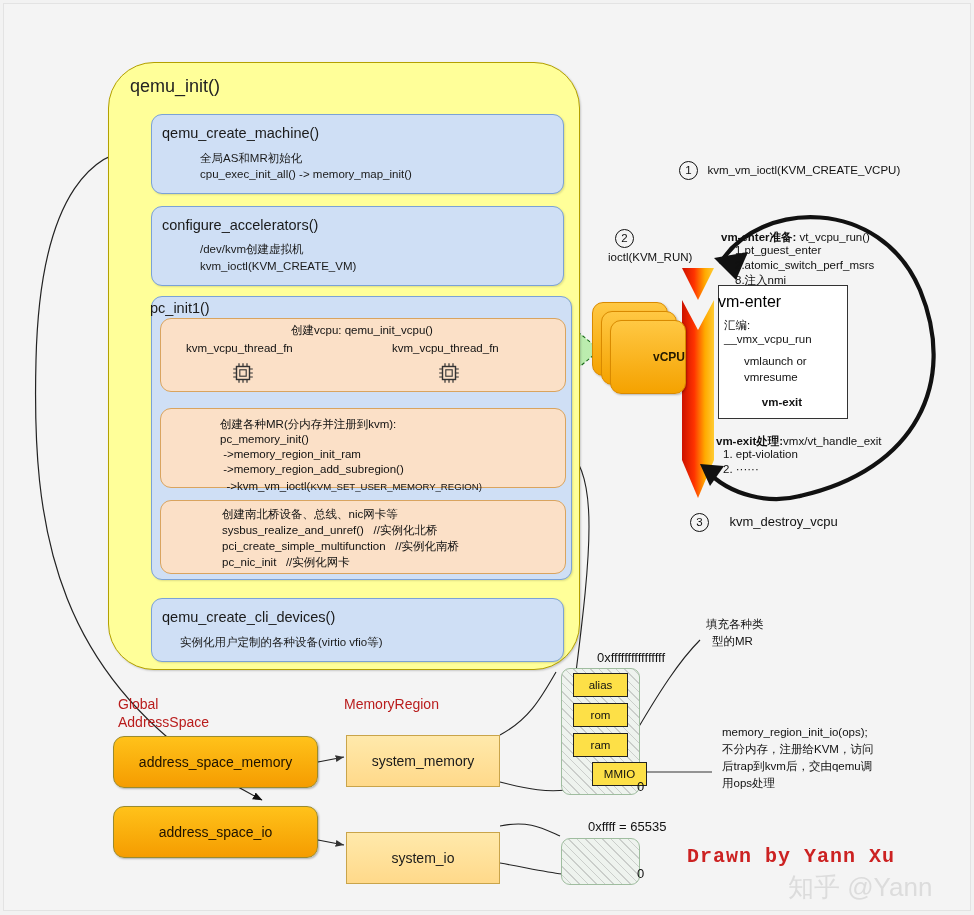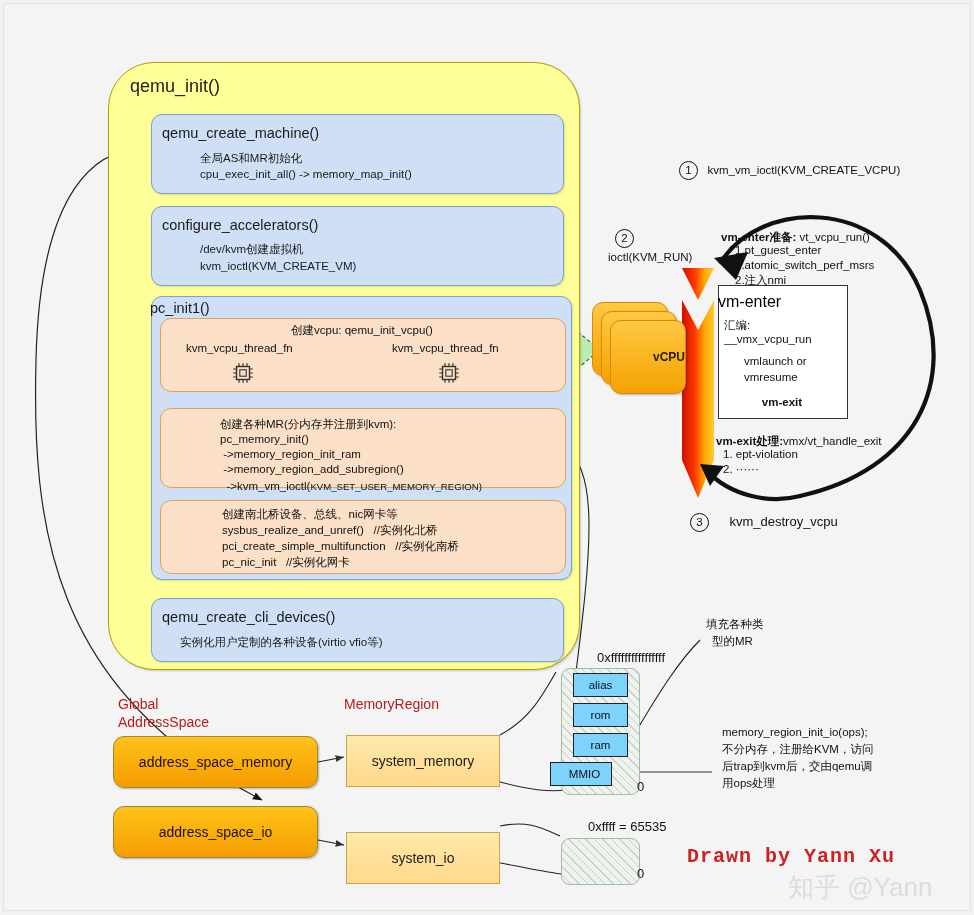--- a/index.html
+++ b/index.html
@@ -88,21 +88,21 @@
   .mr-box span{font-size:14px;color:#1a1a1a;}
 
   
   .hatch{
     border:1.6px solid #9fbd9f;border-radius:9px;
     background-color:#eef3ee;
     background-image:repeating-linear-gradient(45deg,
       rgba(120,120,120,.30) 0 1px, rgba(0,0,0,0) 1px 6px);
   }
   .mrslot{
-    position:absolute;background:#7dd3fc;border:1.4px solid #222;
+    position:absolute;background:#fde047;border:1.4px solid #222;
     display:flex;align-items:center;justify-content:center;
     font-size:11.5px;color:#111;
   }
   .addr-txt{font-size:13px;color:#111;}
 
   .sig{
     font-family:"Liberation Mono","DejaVu Sans Mono",monospace;
     font-size:20px;font-weight:bold;color:#cc2222;letter-spacing:1px;
   }
   .wm{font-size:26px;color:#dcdcdc;}
@@ -249,21 +249,21 @@
 <div class="abs" style="left:690px;top:512px;">
   <span class="circled">3</span>
   <span class="ann" style="margin-left:16px;font-size:13px;">kvm_destroy_vcpu</span>
 </div>
 
 <div class="abs" style="left:721px;top:227px;">
   <b class="ann">vm-enter准备:</b><span class="ann"> vt_vcpu_run()</span>
 </div>
 <div class="abs ann" style="left:735px;top:243px;">1.pt_guest_enter</div>
 <div class="abs ann" style="left:735px;top:258px;">2.atomic_switch_perf_msrs</div>
-<div class="abs ann" style="left:735px;top:273px;">2.注入nmi</div>
+<div class="abs ann" style="left:735px;top:273px;">8.注入nmi</div>
 
 <div class="abs vmbox"></div>
 <div class="abs vmbox hdr" style="left:718px;top:293px;width:128px;background:none;border:none;">vm-enter</div>
 <div class="abs ln" style="left:724px;top:318px;font-size:11.5px;color:#111;">汇编:</div>
 <div class="abs ln" style="left:724px;top:333px;font-size:11.5px;color:#111;">__vmx_vcpu_run</div>
 <div class="abs ln" style="left:744px;top:355px;font-size:11.5px;color:#111;">vmlaunch or</div>
 <div class="abs ln" style="left:744px;top:371px;font-size:11.5px;color:#111;">vmresume</div>
 <div class="abs hdr" style="left:718px;top:396px;width:128px;text-align:center;font-size:11.5px;font-weight:bold;color:#111;">vm-exit</div>
 
 <div class="abs" style="left:716px;top:431px;">
@@ -294,21 +294,21 @@
 <div class="abs hatch" style="left:561px;top:668px;width:77px;height:125px;"></div>
 <div class="mrslot" style="left:573px;top:673px;width:53px;height:22px;">
   <span>alias</span>
 </div>
 <div class="mrslot" style="left:573px;top:703px;width:53px;height:22px;">
   <span>rom</span>
 </div>
 <div class="mrslot" style="left:573px;top:733px;width:53px;height:22px;">
   <span>ram</span>
 </div>
-<div class="mrslot" style="left:550px;top:762px;width:53px;height:22px;padding-left:7px;">
+<div class="mrslot" style="left:592px;top:762px;width:53px;height:22px;">
   <span>MMIO</span>
 </div>
 <div class="abs addr-txt" style="left:637px;top:779px;">0</div>
 
 <div class="abs addr-txt" style="left:588px;top:819px;">0xffff = 65535</div>
 <div class="abs hatch" style="left:561px;top:838px;width:77px;height:45px;"></div>
 <div class="abs addr-txt" style="left:637px;top:866px;">0</div>
 
 <div class="abs ann" style="left:706px;top:617px;">填充各种类</div>
 <div class="abs ann" style="left:712px;top:634px;">型的MR</div>

